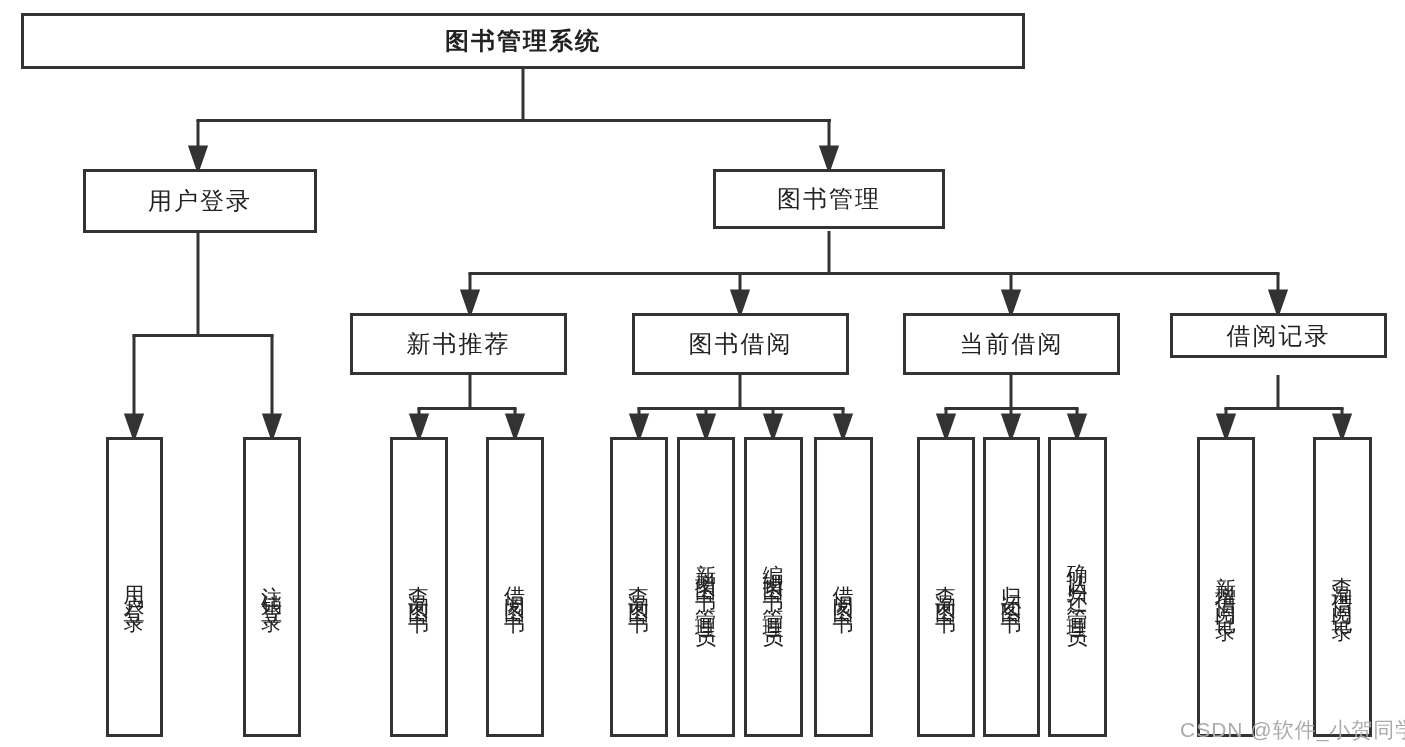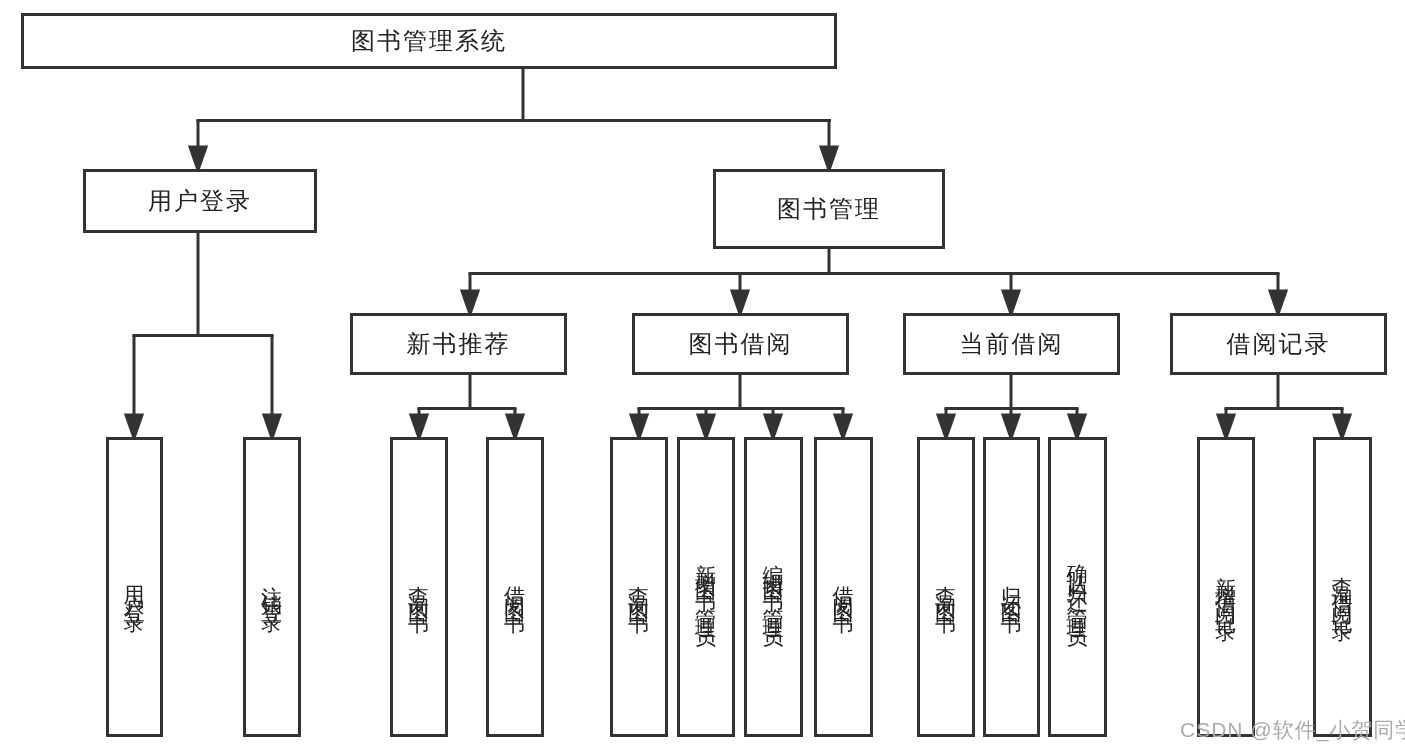--- a/index.html
+++ b/index.html
@@ -112,29 +112,29 @@
     <path class="ar" d="M706 408 V419 M698 415 L714 415 L706 438 Z"></path>
     <path class="ar" d="M773 408 V419 M765 415 L781 415 L773 438 Z"></path>
     <path class="ar" d="M843 408 V419 M835 415 L851 415 L843 438 Z"></path>
     <path class="ar" d="M946 408 V419 M938 415 L954 415 L946 438 Z"></path>
     <path class="ar" d="M1011 408 V419 M1003 415 L1019 415 L1011 438 Z"></path>
     <path class="ar" d="M1077 408 V419 M1069 415 L1085 415 L1077 438 Z"></path>
     <path class="ar" d="M1226 408 V419 M1218 415 L1234 415 L1226 438 Z"></path>
     <path class="ar" d="M1342 408 V419 M1334 415 L1350 415 L1342 438 Z"></path>
   </svg>
 
-  <div class="box h" style="left:21px; top:13px; width:816px; height:56px;">图书管理系统</div>
+  <div class="box h" style="left:21px; top:13px; width:1004px; height:56px;font-weight:bold;">图书管理系统</div>
 
   <div class="box h" style="left:83px; top:169px; width:234px; height:64px;">用户登录</div>
-  <div class="box h" style="left:713px; top:169px; width:232px; height:80px;">图书管理</div>
+  <div class="box h" style="left:713px; top:169px; width:232px; height:60px;">图书管理</div>
 
   <div class="box h" style="left:350px; top:313px; width:217px; height:62px;font-family:Liberation Serif, serif;">新书推荐</div>
   <div class="box h" style="left:903px; top:313px; width:217px; height:62px;">当前借阅</div>
   <div class="box h" style="left:632px; top:313px; width:217px; height:62px;">图书借阅</div>
-  <div class="box h" style="left:1170px; top:313px; width:217px; height:62px;">借阅记录</div>
+  <div class="box h" style="left:1170px; top:313px; width:217px; height:45px;">借阅记录</div>
 
   <div class="box v" style="left:106px; top:437px; width:57px; height:300px;">
     <span class="vtext">用户登录</span>
   </div>
   <div class="box v" style="left:243px; top:437px; width:58px; height:300px;">
     <span class="vtext">注销登录</span>
   </div>
 
   <div class="box v" style="left:390px; top:437px; width:58px; height:300px;">
     <span class="vtext">查询图书</span>

